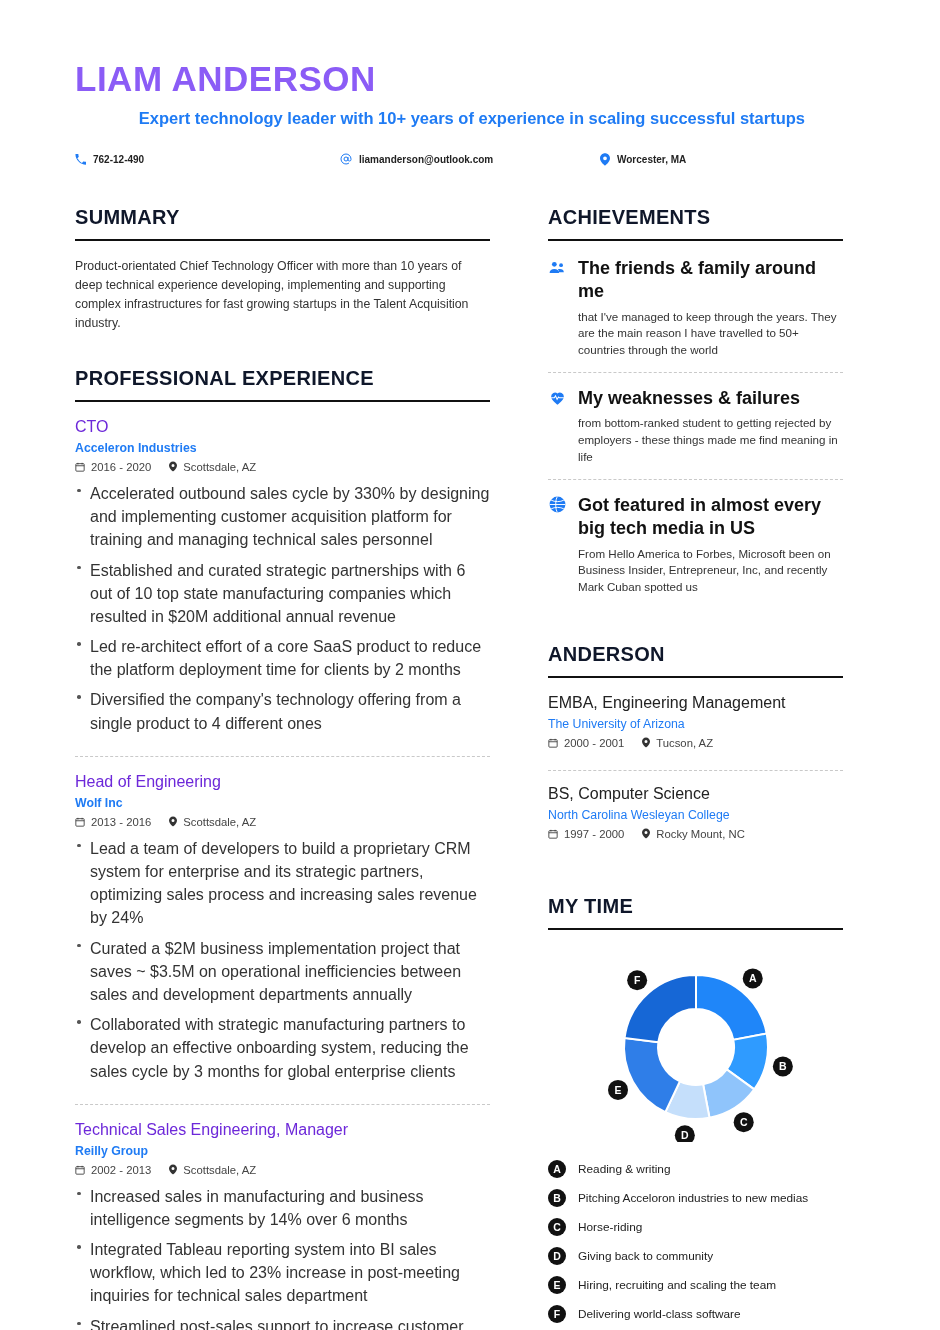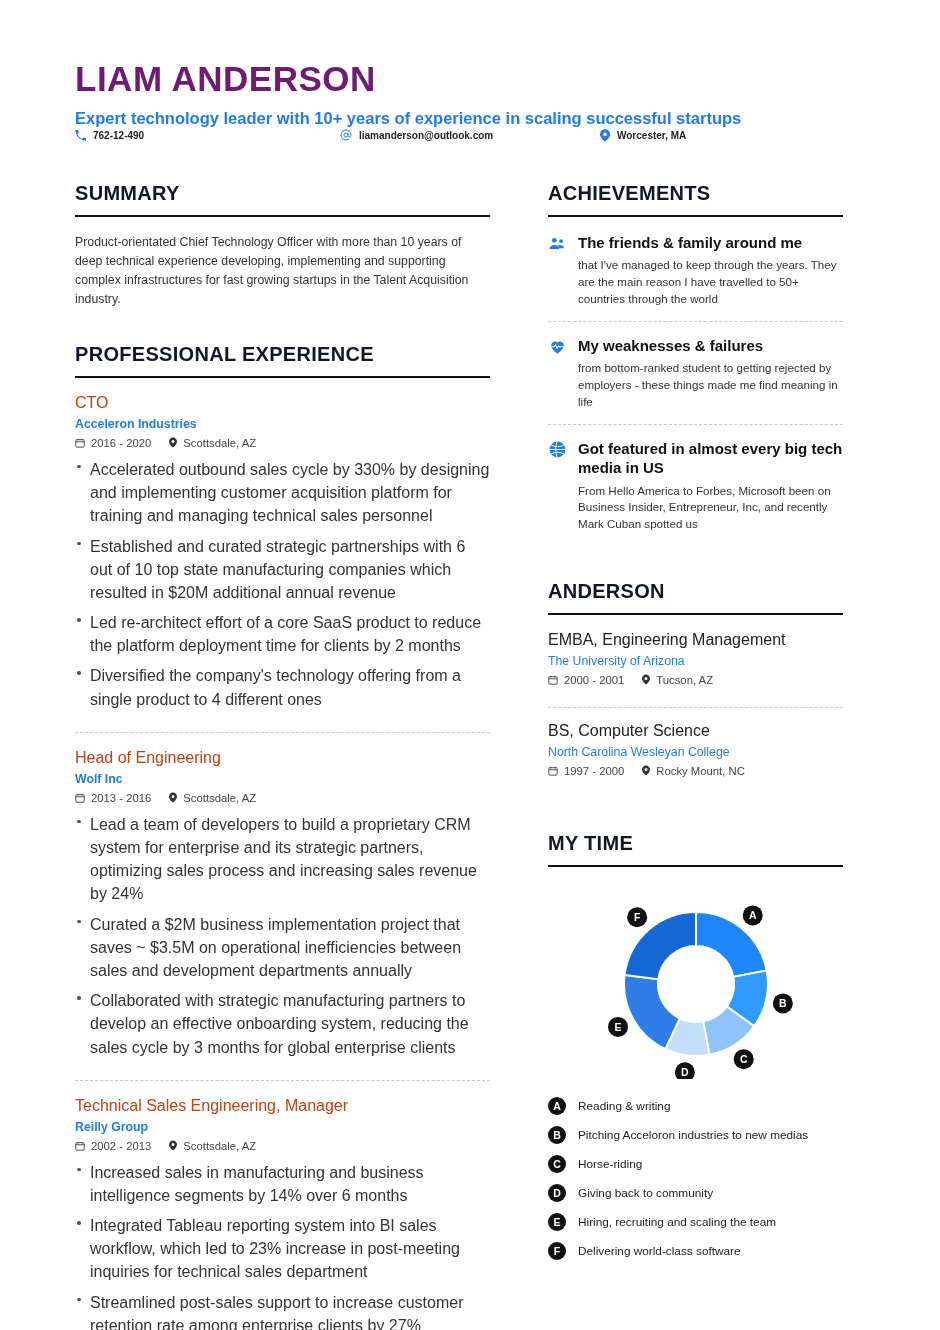--- a/index.html
+++ b/index.html
@@ -16,31 +16,32 @@
     height: 1330px;
     padding: 60px 75px 0 75px;
     background: #fff;
   }
 
   
   .name {
     font-size: 35px;
     font-weight: bold;
     letter-spacing: 0.5px;
-    color: #701a75;
+    color: #8b5cf6;
     line-height: 1.1;
     margin-bottom: 8px;
   }
   .headline {
     font-size: 16.5px;
     font-weight: bold;
     color: #1f7bf4;
     line-height: 1.35;
     max-width: 730px;
-    margin-bottom: 0;
+    margin-bottom: 24px;
+    text-align: right;
   }
   .contact-row {
     display: flex;
     align-items: center;
     font-size: 10px;
     font-weight: bold;
     color: #222;
     margin-bottom: 8px;
   }
   .contact-item { display: flex; align-items: center; }
@@ -66,21 +67,21 @@
 
   .summary-text {
     font-size: 12.3px;
     line-height: 1.55;
     color: #333;
   }
 
   
   .job { padding-bottom: 14px; border-bottom: 1px dashed #c9c9c9; margin-bottom: 16px; }
   .job:last-child { border-bottom: none; }
-  .job-title { font-size: 16px; color: #c2410c; margin-bottom: 5px; }
+  .job-title { font-size: 16px; color: #6d28d9; margin-bottom: 5px; }
   .job-company { font-size: 12.3px; font-weight: bold; color: #1f7bf4; margin-bottom: 6px; }
   .job-meta { display: flex; font-size: 11.3px; color: #444; margin-bottom: 9px; }
   .job-meta .mi { display: inline-flex; align-items: center; margin-right: 6px; color: #333; }
   .job-meta .sep { width: 18px; }
   .bullets { list-style: none; }
   .bullets li {
     position: relative;
     font-size: 16px;
     line-height: 1.45;
     color: #333;
@@ -106,21 +107,21 @@
     font-weight: bold;
     color: #222;
     background: #fff;
   }
 
   
   .ach { display: flex; padding-bottom: 13px; border-bottom: 1px dashed #c9c9c9; margin-bottom: 14px; }
   .ach:last-child { border-bottom: none; justify-content: flex-end; }
   .ach-icon { width: 30px; flex-shrink: 0; color: #1f7bf4; padding-top: 1px; }
   .ach-body { flex: 1; }
-  .ach-title { font-size: 15px; font-weight: bold; color: #111; line-height: 1.3; margin-bottom: 5px; }
+  .ach-title { font-size: 18px; font-weight: bold; color: #111; line-height: 1.3; margin-bottom: 5px; }
   .ach-desc { font-size: 11.6px; line-height: 1.45; color: #333; }
 
   
   .edu { padding-bottom: 12px; border-bottom: 1px dashed #c9c9c9; margin-bottom: 14px; }
   .edu:last-child { border-bottom: none; }
   .edu-degree { font-size: 16px; color: #222; margin-bottom: 5px; }
   .edu-school { font-size: 12.3px; font-weight: normal; color: #1f7bf4; margin-bottom: 6px; }
 
   
   .donut-wrap { display: flex; justify-content: center; margin: 22px 0 18px 0; }

